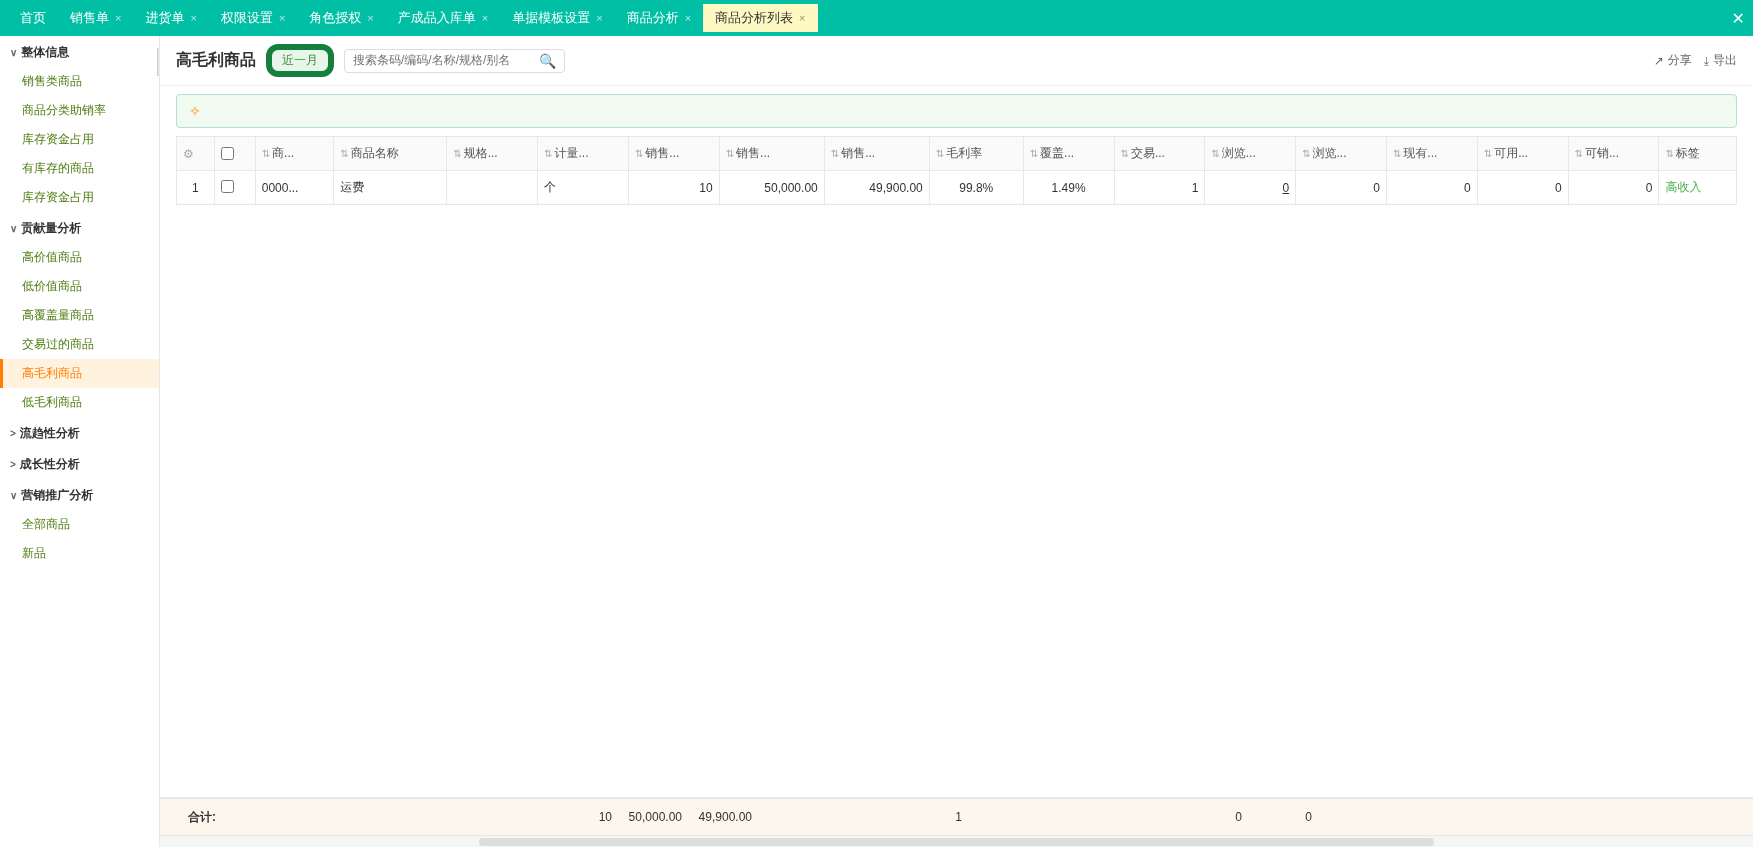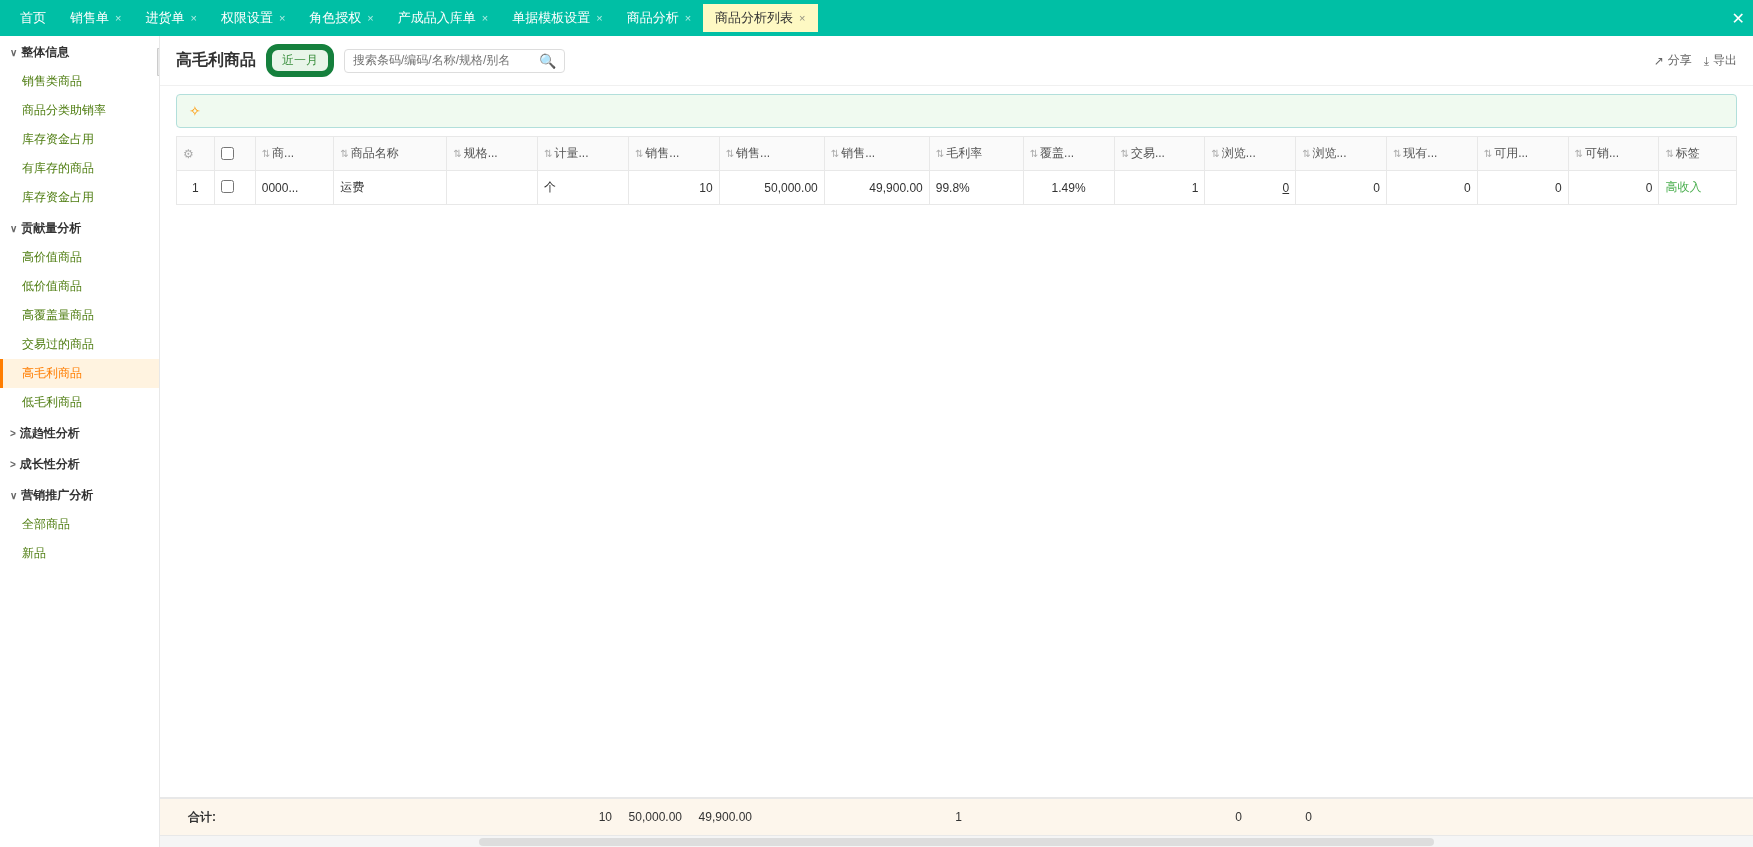--- a/index.html
+++ b/index.html
@@ -466,21 +466,21 @@
             <tr>
               <td style="text-align: center;">1</td>
               <td><input type="checkbox" style=""></td>
               <td>0000...</td>
               <td>运费</td>
               <td></td>
               <td>个</td>
               <td style="text-align: right;">10</td>
               <td style="text-align: right;">50,000.00</td>
               <td style="text-align: right;">49,900.00</td>
-              <td style="text-align: left;">99.8%</td>
+              <td style="text-align: center;">99.8%</td>
               <td style="text-align: center;">1.49%</td>
               <td style="text-align: right;">1</td>
               <td style="text-align: right;"><span style="text-decoration:underline;color:#333;">0</span></td>
               <td style="text-align: right;">0</td>
               <td style="text-align: right;">0</td>
               <td style="text-align: right;">0</td>
               <td style="text-align: right;">0</td>
               <td><span class="tag-green">高收入</span></td>
             </tr>
           </tbody>

